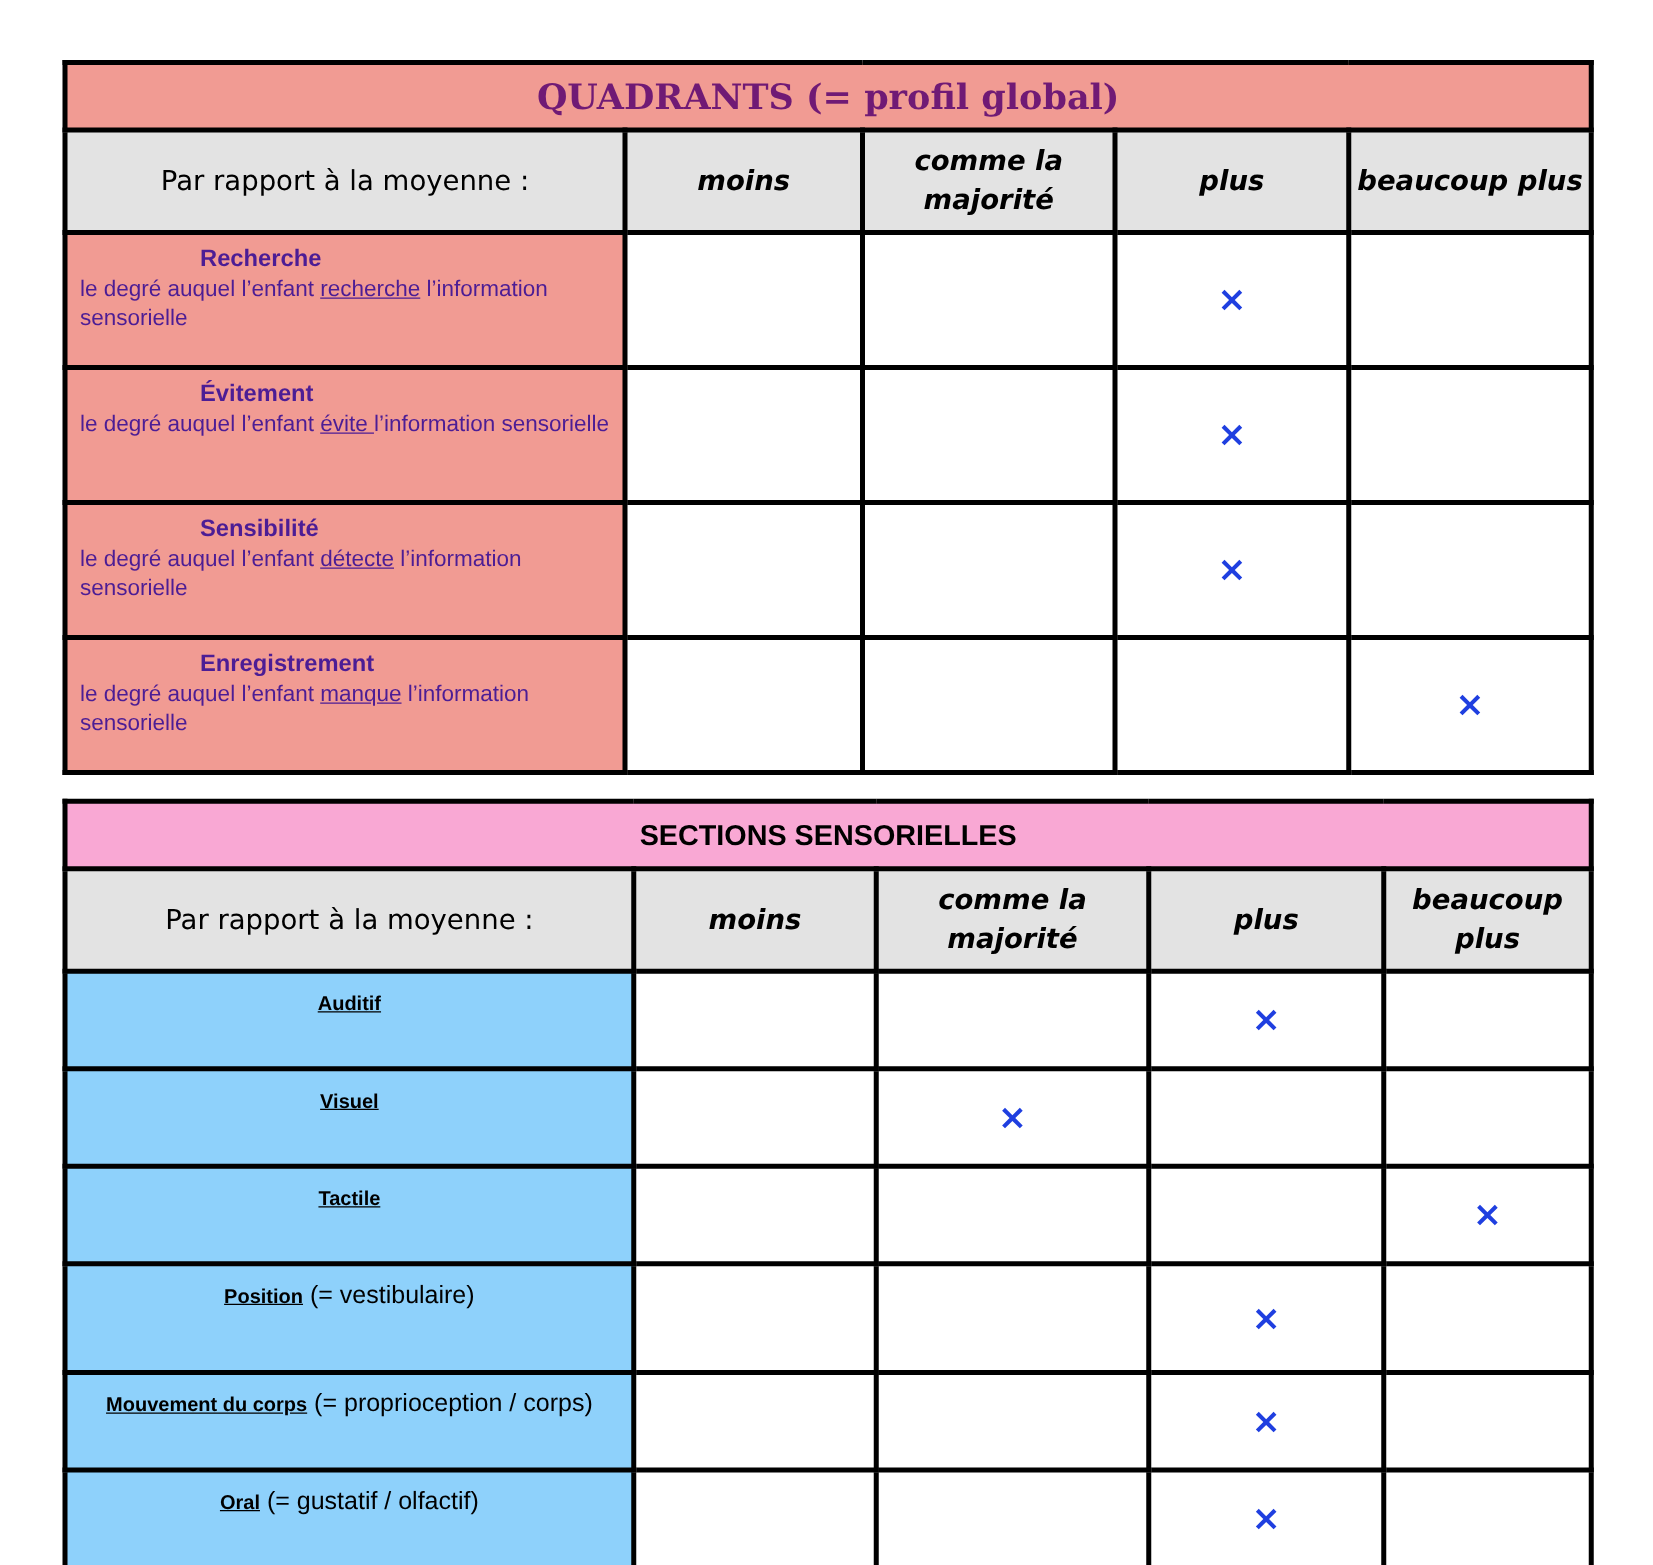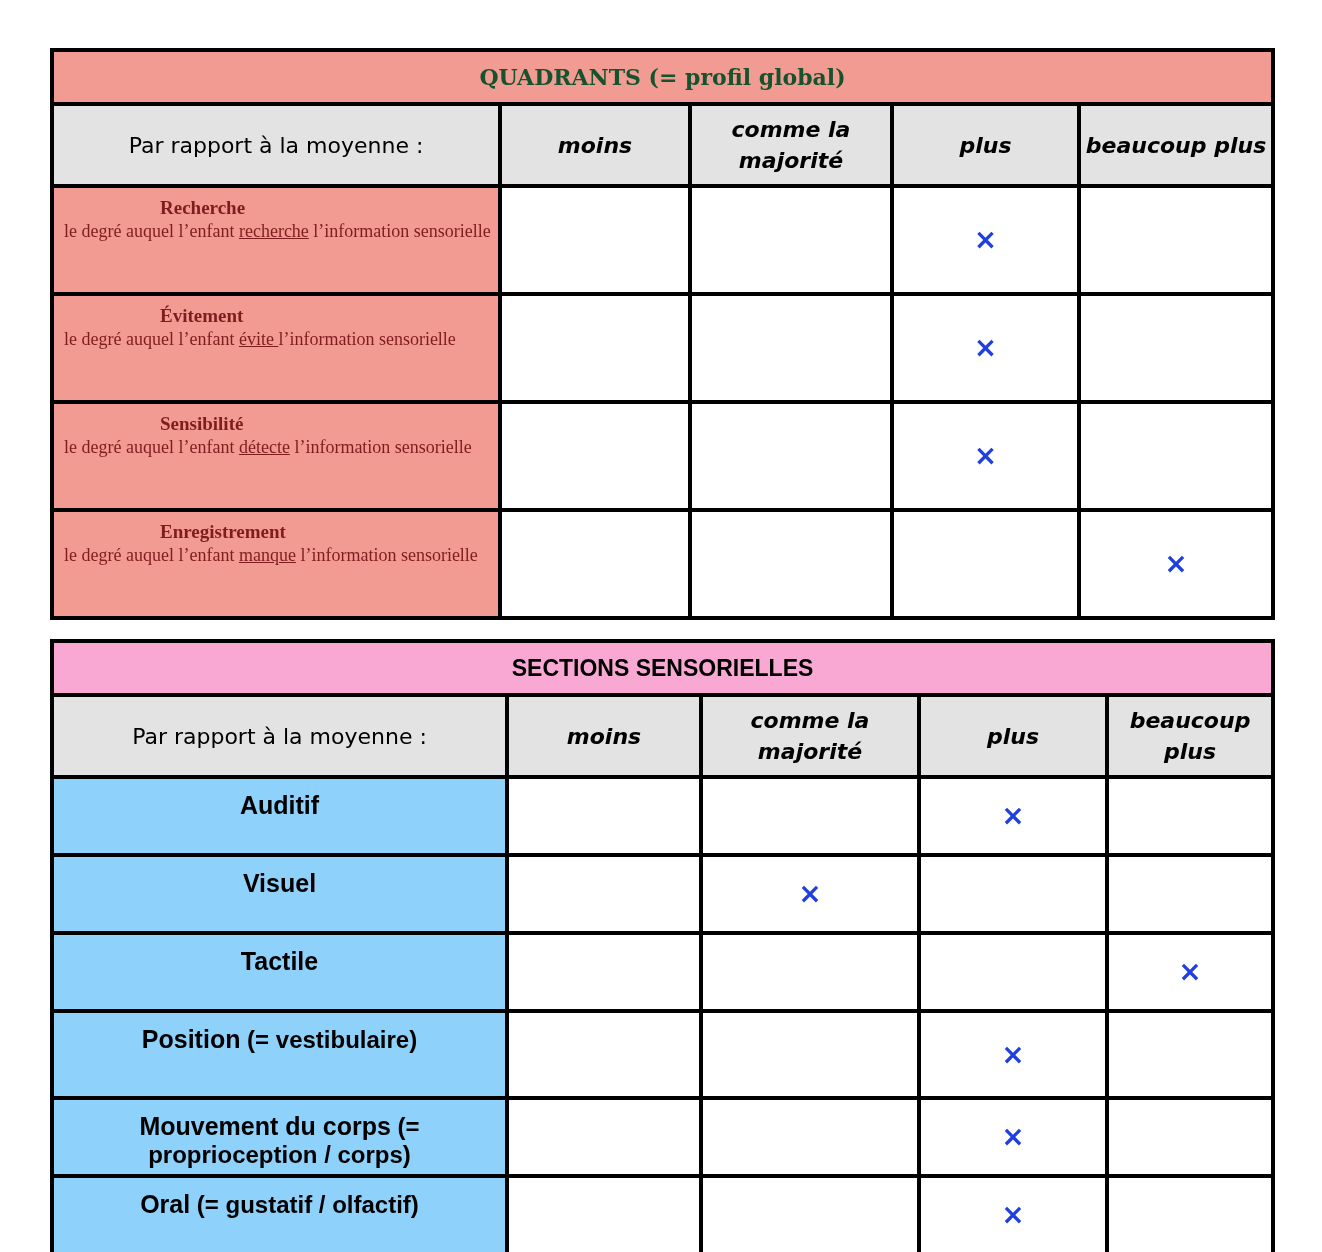--- a/index.html
+++ b/index.html
@@ -1,33 +1,33 @@
 <!DOCTYPE html>
 <html><head>
 <meta charset="utf-8">
 <style>
   html, body { margin:0; padding:0; background:#ffffff; }
   body { width:1322px; height:1252px; position:relative; overflow:hidden; }
   .tbl { position:absolute; border-collapse:collapse; table-layout:fixed; }
   .tbl td { border:4px solid #000; padding:0; vertical-align:middle; }
   .t1 { left:50px; top:48px; width:1221px; }
   .t2 { left:50px; top:639px; width:1221px; }
-  .t1 .title { background:#f19b93; height:50px; text-align:center; font-family:"DejaVu Serif", serif; font-weight:bold; font-size:22px; color:#14532d; }
+  .t1 .title { background:#f19b93; height:50px; text-align:center; font-family:"DejaVu Serif", serif; font-weight:bold; font-size:28px; color:#701a75; }
   .t2 .title { background:#f9a8d4; height:50px; text-align:center; font-family:"Liberation Sans", sans-serif; font-weight:bold; font-size:23px; color:#000; }
   .colhead { background:#e3e3e3; height:78px; text-align:center; font-family:"DejaVu Sans", sans-serif; color:#000; }
   .colhead.lbl { font-size:22px; font-weight:normal; }
   .colhead.opt { font-size:22px; font-style:italic; font-weight:bold; line-height:31px; }
-  .t1 .rowlabel { background:#f19b93; font-family:Liberation Serif, serif; color:#7f1d1d; padding:8px 0 8px 10px; vertical-align:top; }
+  .t1 .rowlabel { background:#f19b93; font-family:Liberation Sans, sans-serif; color:#4c1d95; padding:8px 0 8px 10px; vertical-align:top; }
   .t1 .rowlabel .name { font-weight:bold; font-size:19px; margin-left:96px; line-height:24px; }
   .t1 .rowlabel .desc { font-size:18px; line-height:23px; }
   .t1 .rowlabel .desc u { text-decoration:underline; }
   .t1 tr.data td { height:88px; }
   .t2 .rowlabel { background:#8ed1fb; font-family:"Liberation Sans", sans-serif; color:#000; text-align:center; vertical-align:top; padding-top:12px; font-size:20px; }
-  .t2 .rowlabel .name { font-weight:bold; font-size:25px; }
-  .t2 .rowlabel .note { font-weight:bold; font-size:24px; }
+  .t2 .rowlabel .name { font-weight:bold; font-size:16px;text-decoration:underline; }
+  .t2 .rowlabel .note { font-weight:normal; font-size:20px; }
   .t2 tr.data td { height:62px; }
   .t2 tr.data.tall td { height:71px; }
   .cell { background:#fff; text-align:center; }
   .mark { color:#1f3fe0; font-family:"DejaVu Sans", sans-serif; font-weight:bold; font-size:28px; line-height:1; }
 </style>
 </head>
 <body>
 
 <table class="tbl t1">
   <colgroup>

